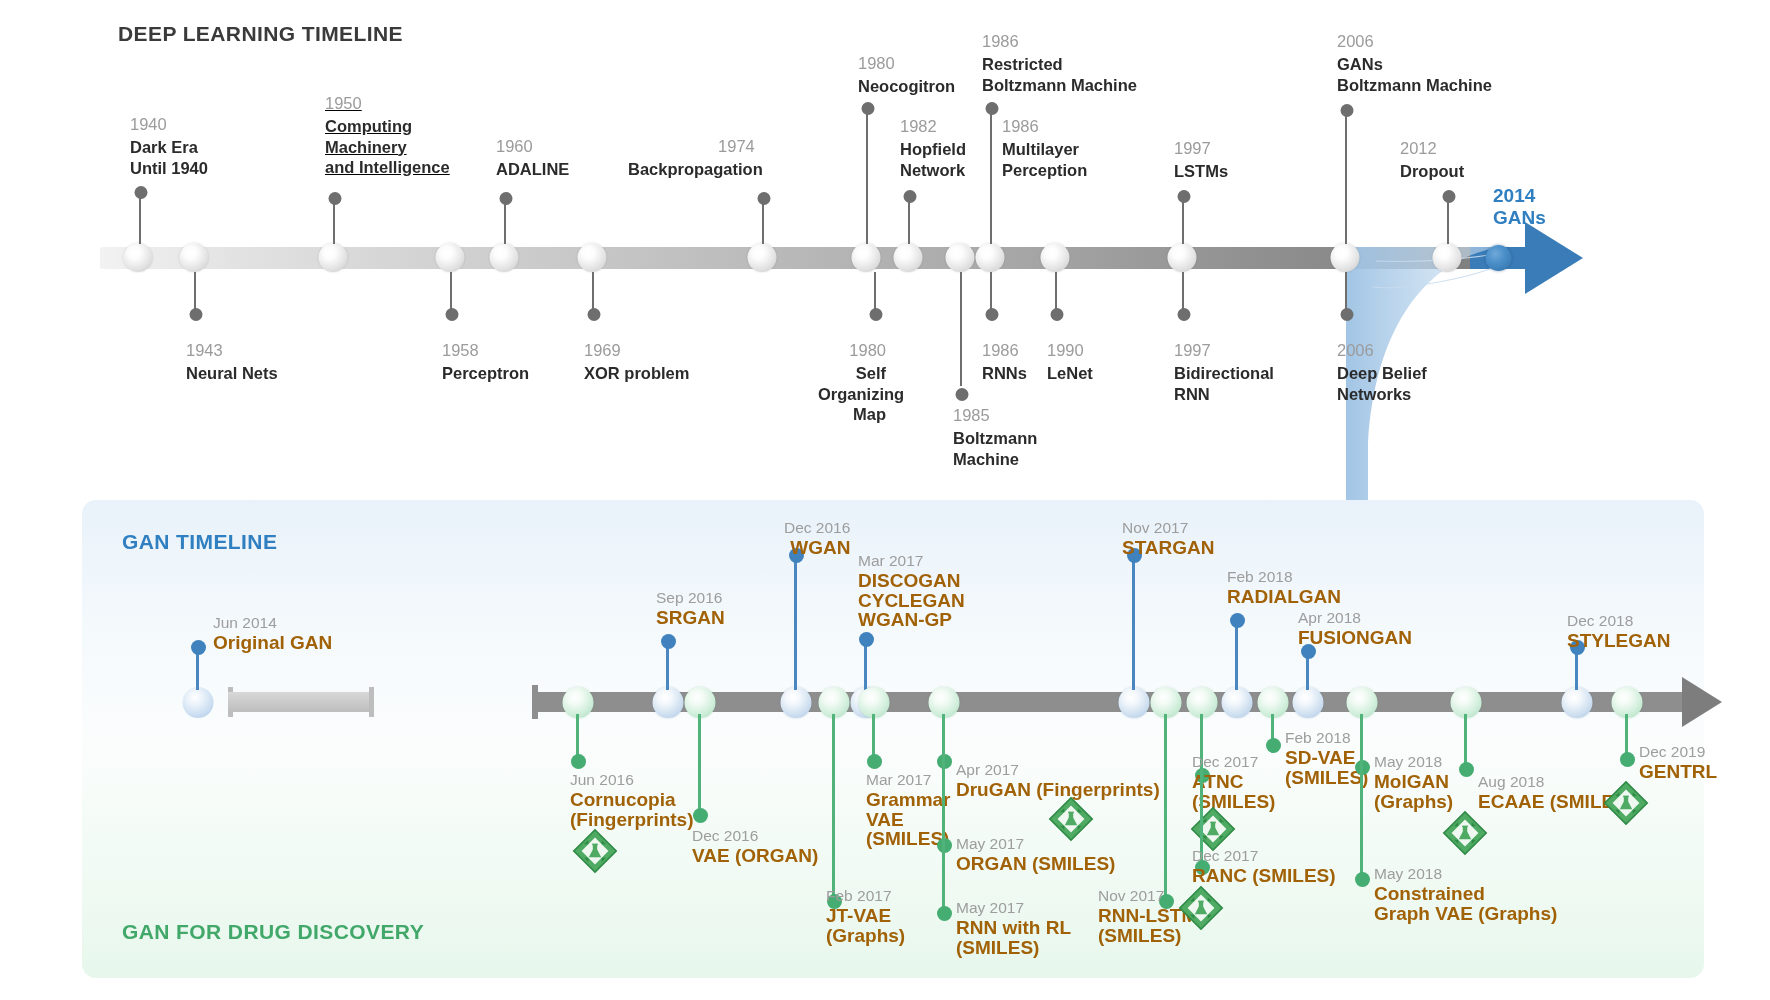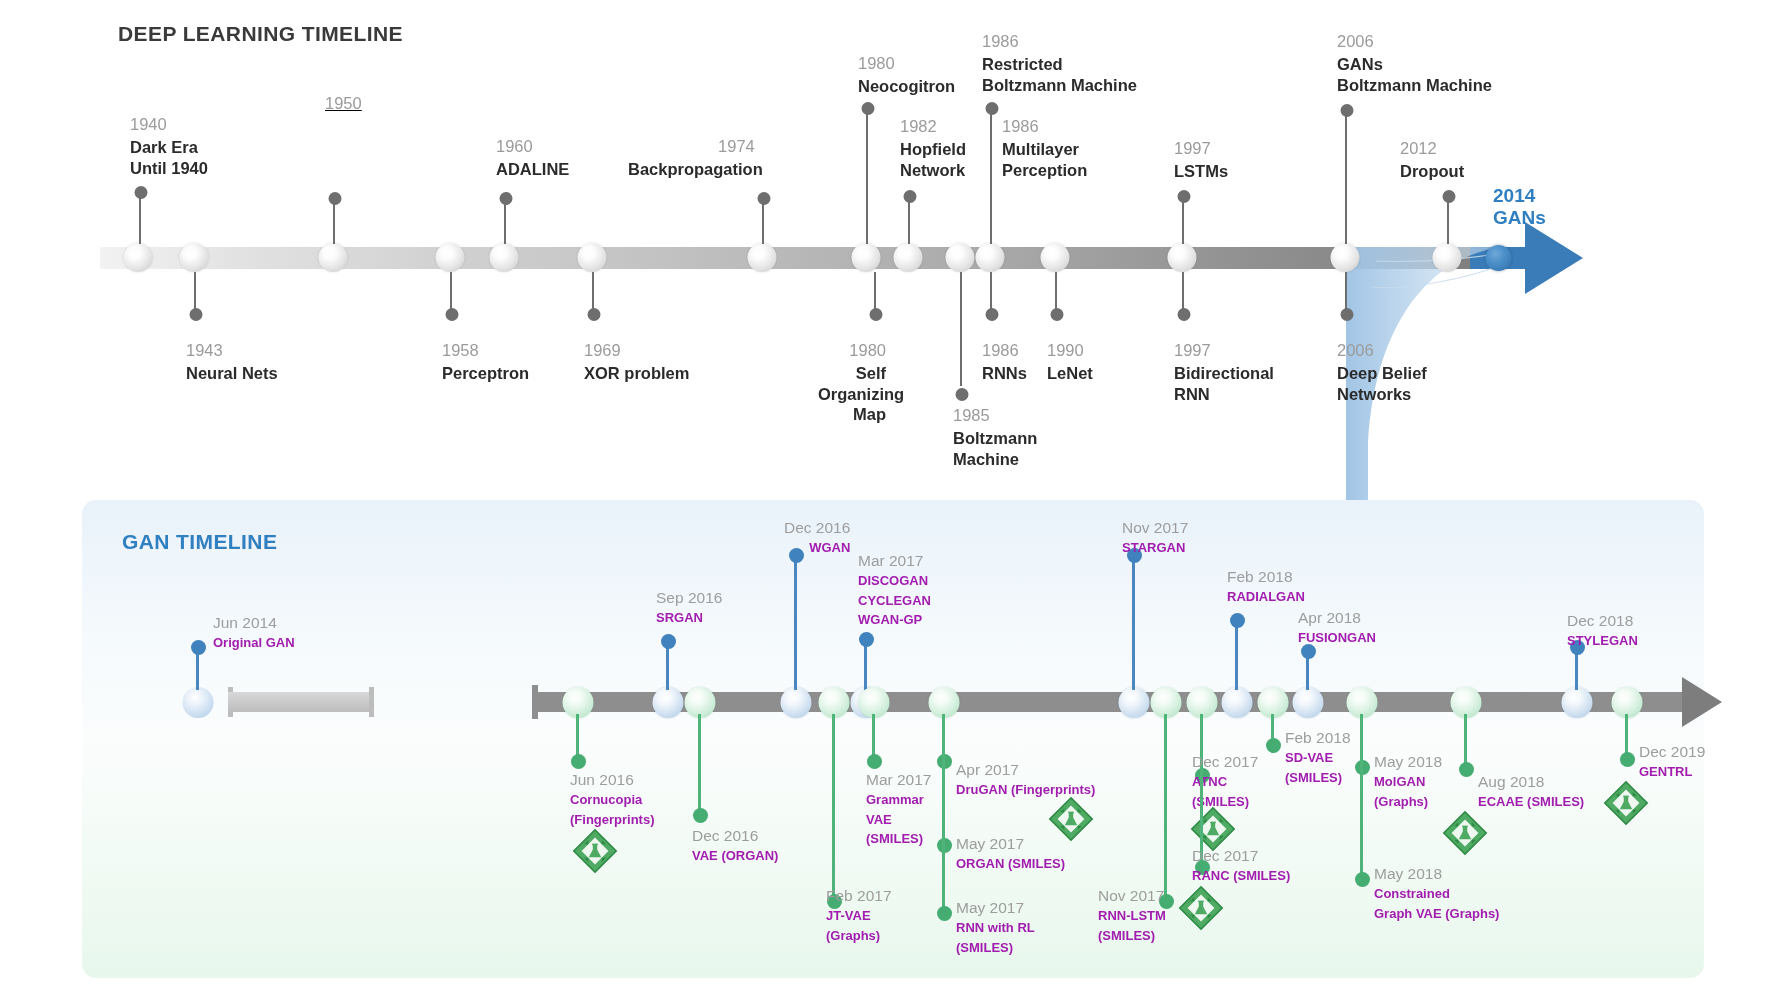--- a/index.html
+++ b/index.html
@@ -135,21 +135,21 @@
     background: radial-gradient(circle at 40% 33%, #ffffff 0%, #eef4fb 24%, #cbdef1 64%, #a8c6e4 100%);
   }
 
   .bstem { position: absolute; width: 2.5px; background: #4a87c0; }
   .btip  { position: absolute; width: 15px; height: 15px; border-radius: 50%; background: #3f82bd; transform: translateX(-6px); }
   .gstem { position: absolute; width: 2.5px; background: #4fb37a; }
   .gtip  { position: absolute; width: 15px; height: 15px; border-radius: 50%; background: #45ad72; transform: translateX(-6px); }
 
   .glbl { position: absolute; }
   .glbl .yr { font-size: 15.5px; color: #9d9d9d; line-height: 20px; }
-  .glbl .nm { font-size: 13px; color: #a21caf; font-weight: bold; line-height: 19.5px; white-space: pre-line; }
+  .glbl .nm { font-size: 19px; color: #a16207; font-weight: bold; line-height: 19.5px; white-space: pre-line; }
 
   
   .mol { position: absolute; width: 46px; height: 46px; }
   .mol svg { display: block; }
 </style>
 </head>
 <body>
 
 <div class="stage">
 
@@ -200,20 +200,23 @@
   <div class="lbl" style="left:130px; top:114px;">
     <div class="yr">1940</div>
     <div class="nm">Dark Era
 Until 1940</div>
   </div>
 
   <div class="stem" style="left:333px; top:202px; height:42px;"></div>
   <div class="tip" style="left:334px; top:192px;"></div>
   <div class="lbl" style="left:325px; top:93px;text-decoration:underline;">
     <div class="yr">1950</div>
+    <div class="nm">Computing
+Machinery
+and Intelligence</div>
   </div>
 
   <div class="stem" style="left:504px; top:200px; height:44px;"></div>
   <div class="tip" style="left:505px; top:192px;"></div>
   <div class="lbl" style="left:496px; top:136px;">
     <div class="yr">1960</div>
     <div class="nm">ADALINE</div>
   </div>
 
   <div class="stem" style="left:762px; top:200px; height:44px;"></div>
@@ -344,20 +347,21 @@
   <div class="tip" style="left:1346px; top:308px;"></div>
   <div class="lbl" style="left:1337px; top:340px;">
     <div class="yr">2006</div>
     <div class="nm">Deep Belief
 Networks</div>
   </div>
 
   <div class="gan-panel"></div>
 
   <div class="title-gan">GAN TIMELINE</div>
+  <div class="title-drug">GAN FOR DRUG DISCOVERY</div>
 
   <div class="gstub-cap" style="left:228px;"></div>
   <div class="gstub" style="left:228px;"></div>
   <div class="gstub-cap" style="left:369px;"></div>
 
   <div class="gan-cap" style="left:532px;"></div>
   <div class="gan-bar" style="left:532px; width:1156px;"></div>
   <div class="gan-arrow-head" style="left:1682px;"></div>
 
   <div class="gnode origin" style="left:198px;"></div>

